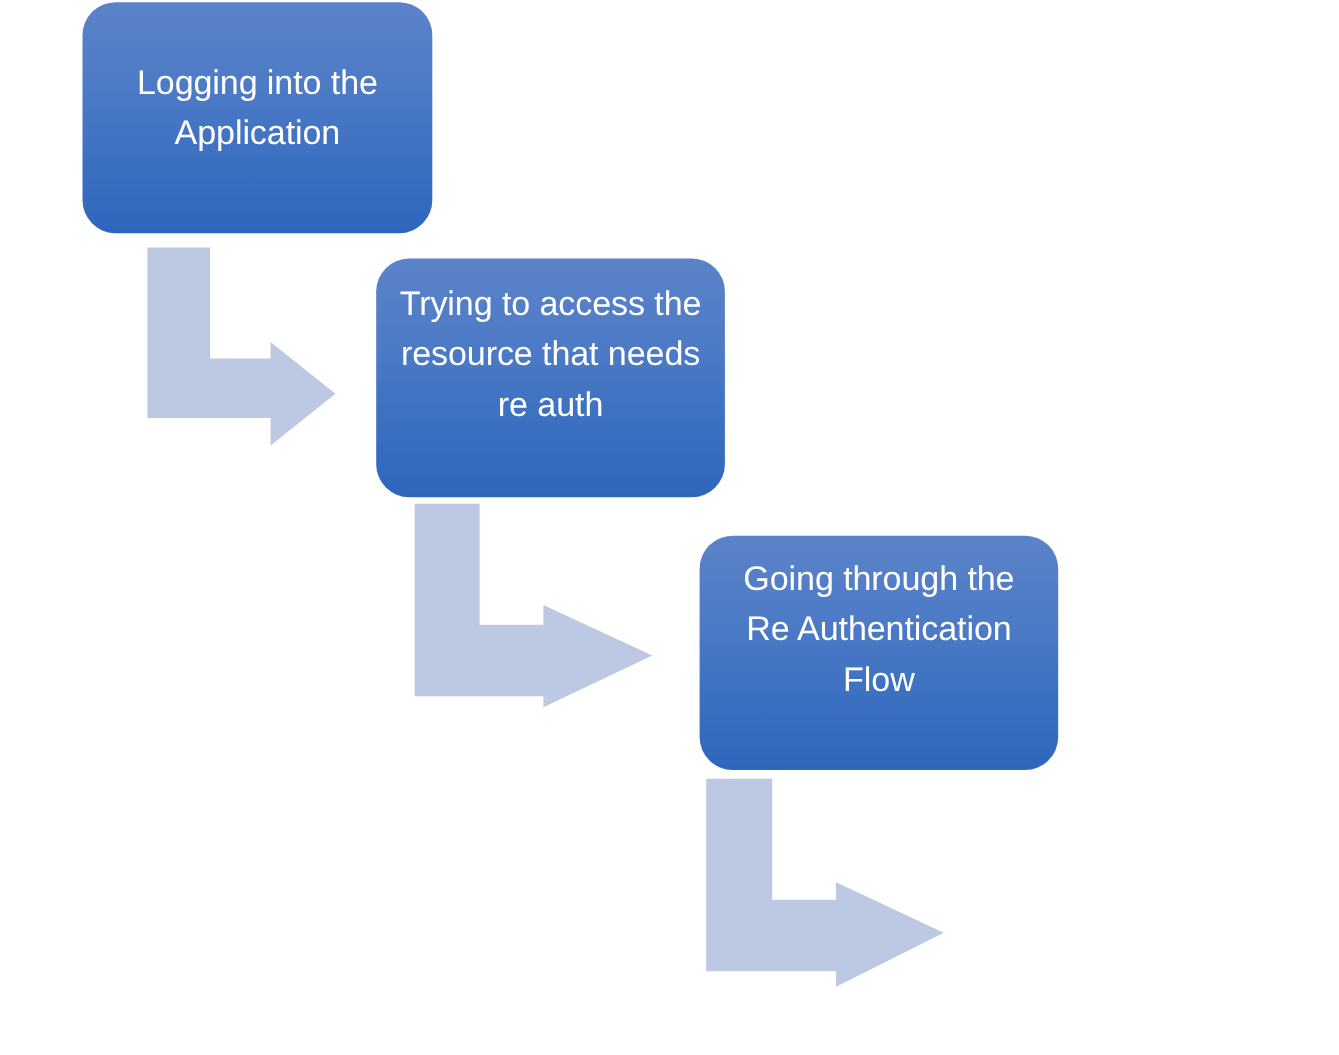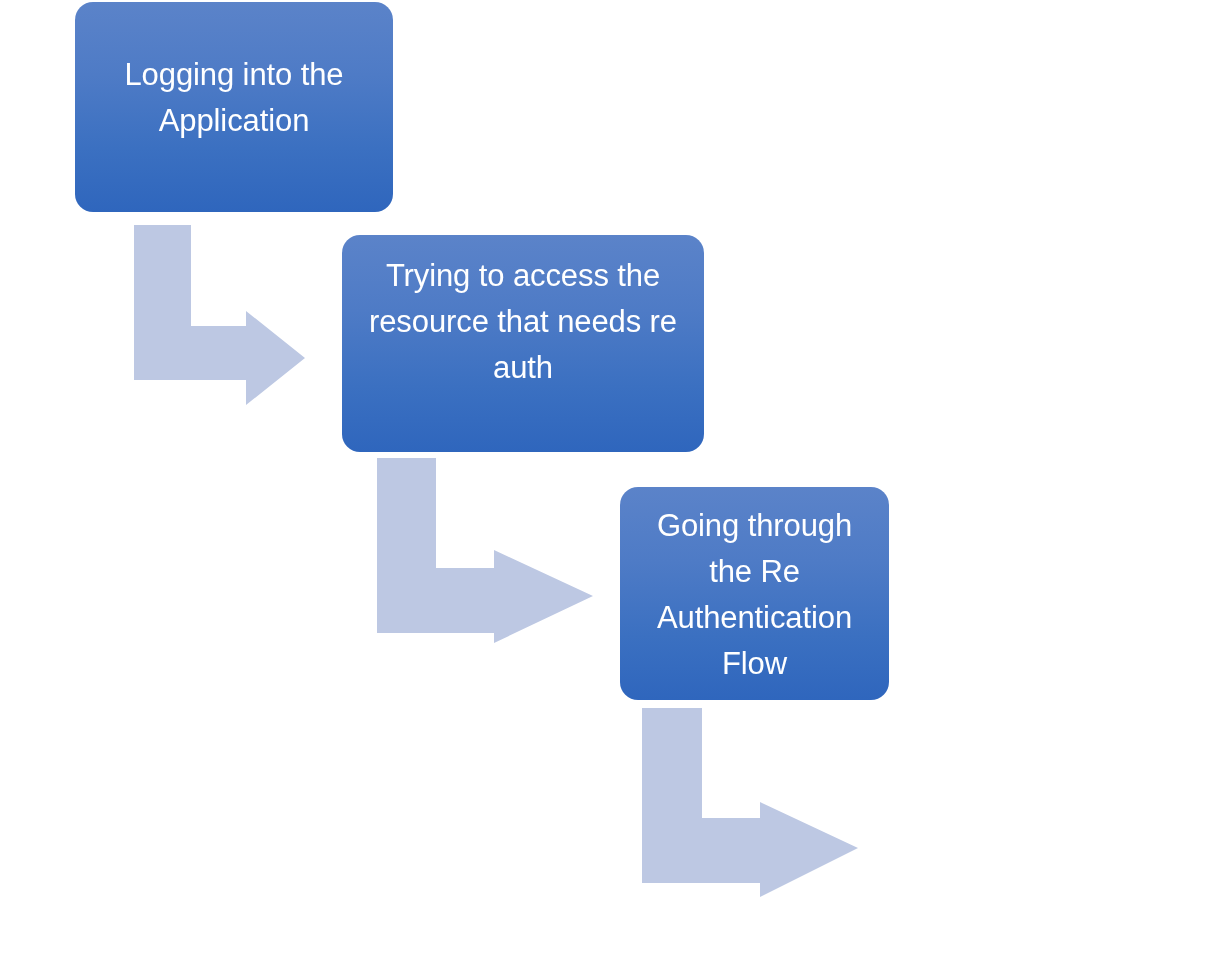--- a/index.html
+++ b/index.html
@@ -14,21 +14,21 @@
   #canvas {
     position: relative;
     width: 1217px;
     height: 959px;
     background: #ffffff;
     overflow: hidden;
   }
   .flow-node {
     position: absolute;
     box-sizing: border-box;
-    border-radius: 18px;
+    border-radius: 30px;
     background: linear-gradient(to bottom, #5B83C9 0%, #4E7BC6 35%, #3B70C1 70%, #2F66BD 100%);
     color: #ffffff;
     display: flex;
     align-items: center;
     justify-content: center;
     text-align: center;
     padding: 6px 16px;
     z-index: 3;
   }
   .flow-node .node-label {
@@ -70,22 +70,22 @@
   <div class="connector" style="left:642px; top:708px; width:220px; height:192px;">
     <svg width="220" height="192" viewBox="0 0 220 192" aria-hidden="true">
       <path d="M 0 0 L 60 0 L 60 110 L 118 110 L 118 94 L 216 140 L 118 189 L 118 175 L 0 175 Z" fill="#BDC8E3"></path>
     </svg>
   </div>
 
   <div class="flow-node" style="left:75px; top:2px; width:318px; height:210px; align-items:flex-start; padding-top:50px;">
     <span class="node-label">Logging into the Application</span>
   </div>
 
-  <div class="flow-node" style="left:342px; top:235px; width:362px; height:217px; align-items:flex-start; padding-top:18px;">
+  <div class="flow-node" style="left:342px; top:235px; width:317px; height:217px; align-items:flex-start; padding-top:18px;">
     <span class="node-label">Trying to access the resource that needs re auth</span>
   </div>
 
-  <div class="flow-node" style="left:620px; top:487px; width:269px; height:213px; align-items:flex-start; padding-top:16px;">
+  <div class="flow-node" style="left:636px; top:487px; width:326px; height:213px; align-items:flex-start; padding-top:16px;">
     <span class="node-label">Going through the Re Authentication Flow</span>
   </div>
 
 
 </div>
 
 </body></html>

